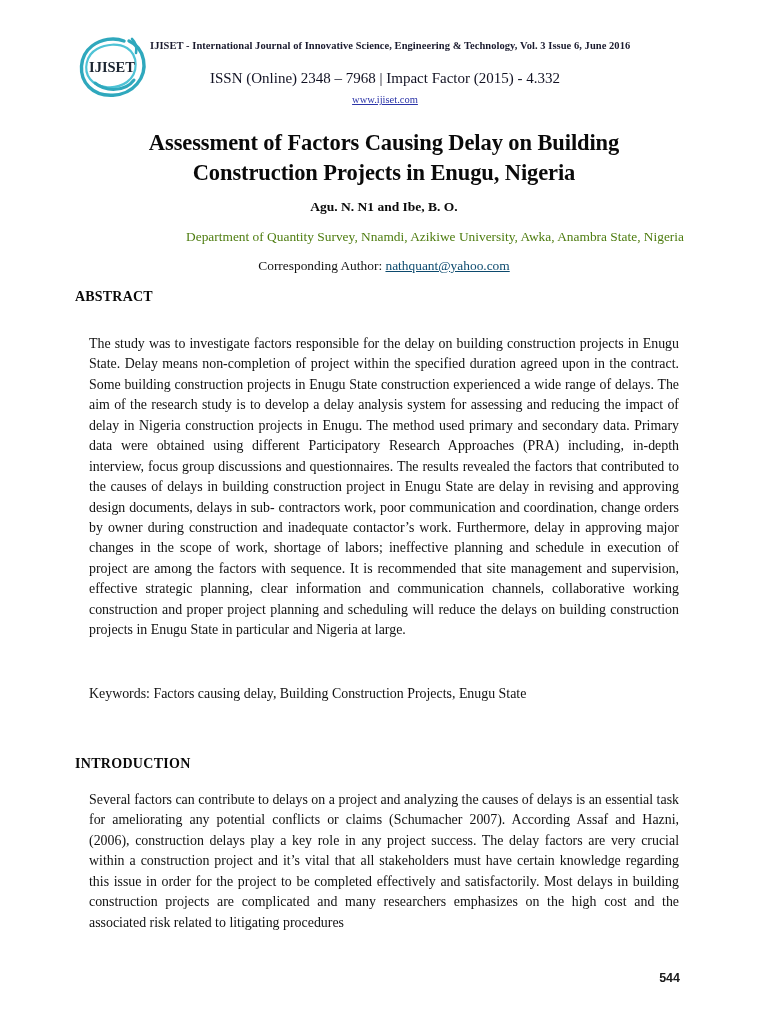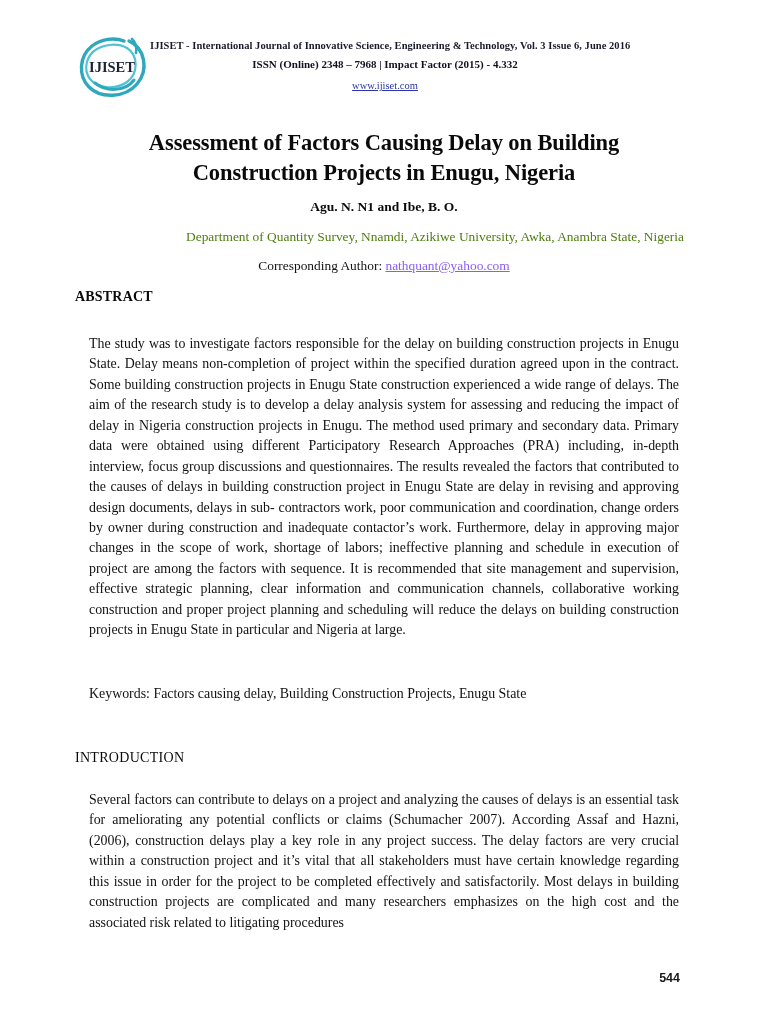--- a/index.html
+++ b/index.html
@@ -52,25 +52,25 @@
   }
   .hdr-line1 {
     font-size: 10.5px;
     font-weight: bold;
     color: #1a1a2e;
     letter-spacing: 0.05px;
     line-height: 15px;
     white-space: nowrap;
   }
   .hdr-line2 {
-    font-size: 11px;
-    font-weight: bold;
+    font-size: 15px;
+    font-weight: normal;
     color: #111122;
     line-height: 15px;
-    margin-top: 4px;
+    margin-top: 18px;
     white-space: nowrap;
   }
   .hdr-line3 {
     margin-top: 5px;
     line-height: 14px;
   }
   .hdr-link {
     font-size: 10.5px;
     color: #2b34a8;
     text-decoration: underline;
@@ -114,36 +114,37 @@
   .corresponding {
     position: absolute;
     left: 84px;
     top: 258px;
     width: 600px;
     text-align: center;
     font-size: 13.4px;
     color: #121212;
   }
   .mail-link {
-    color: #8b5cf6;
+    color: #0c4a6e;
     text-decoration: underline;
   }
 
   
   .section-heading {
     position: absolute;
     left: 75px;
     font-size: 14px;
     font-weight: bold;
     color: #0a0a0a;
     letter-spacing: 0.2px;
   }
   .section-heading.plain {
-    font-weight: normal;
+    font-weight: bold;
     letter-spacing: 0.3px;
+    margin-top: 6px;
   }
   #abstract-heading { top: 289px; }
   #introduction-heading { top: 750px; }
 
   .body-paragraph {
     position: absolute;
     left: 89px;
     width: 590px;
     font-size: 13.9px;
     line-height: 20.45px;

